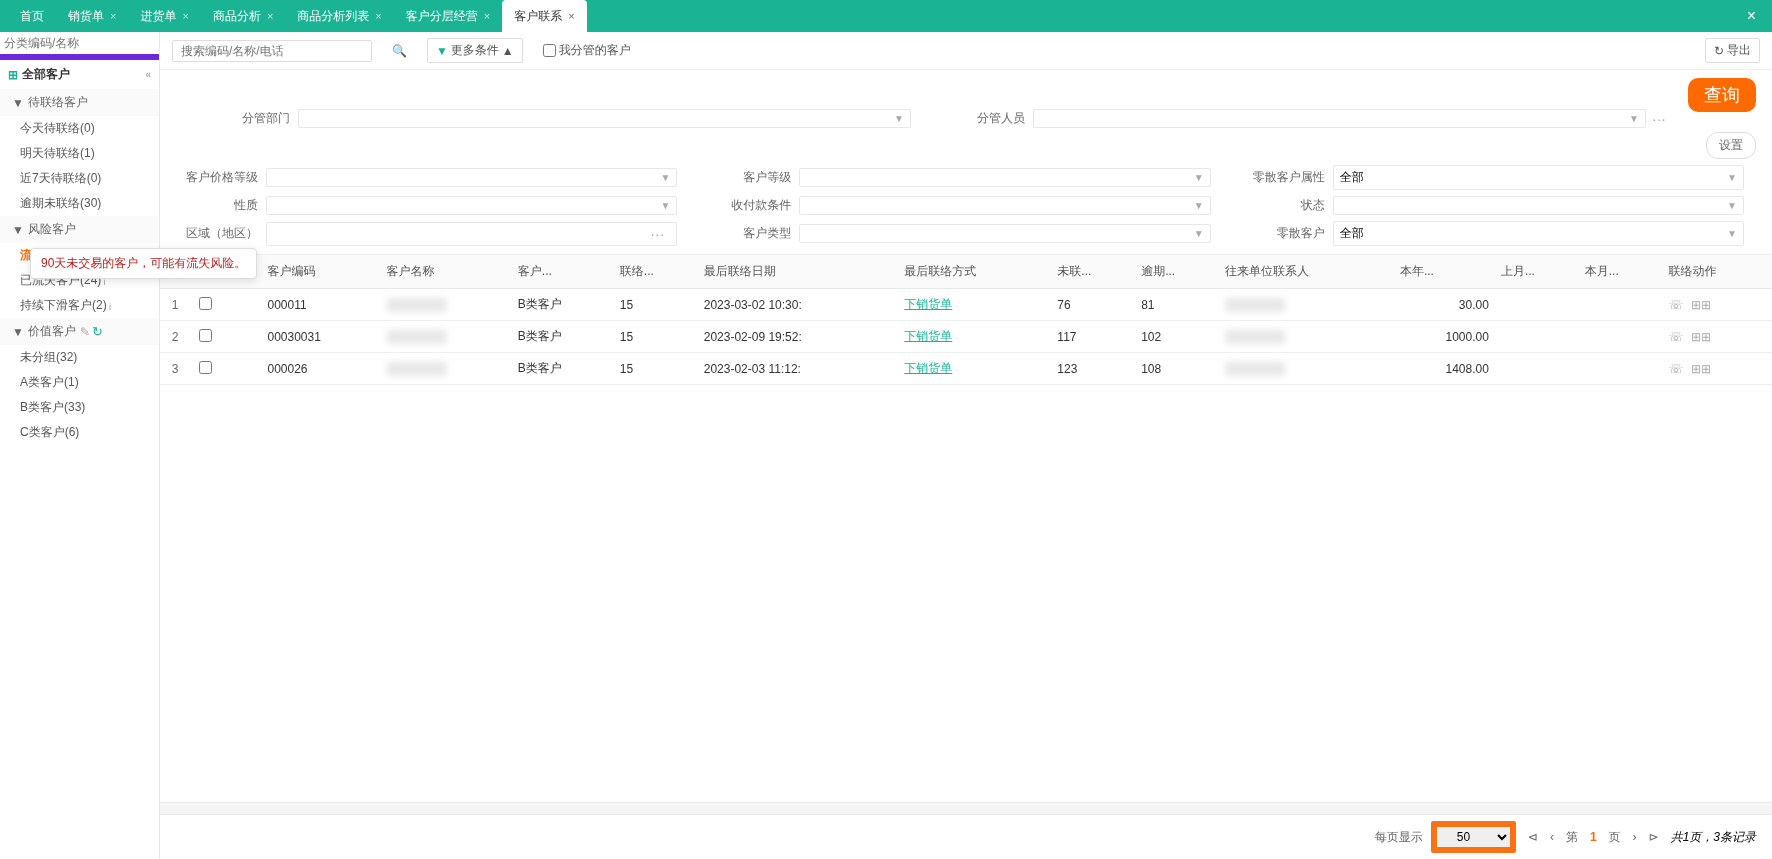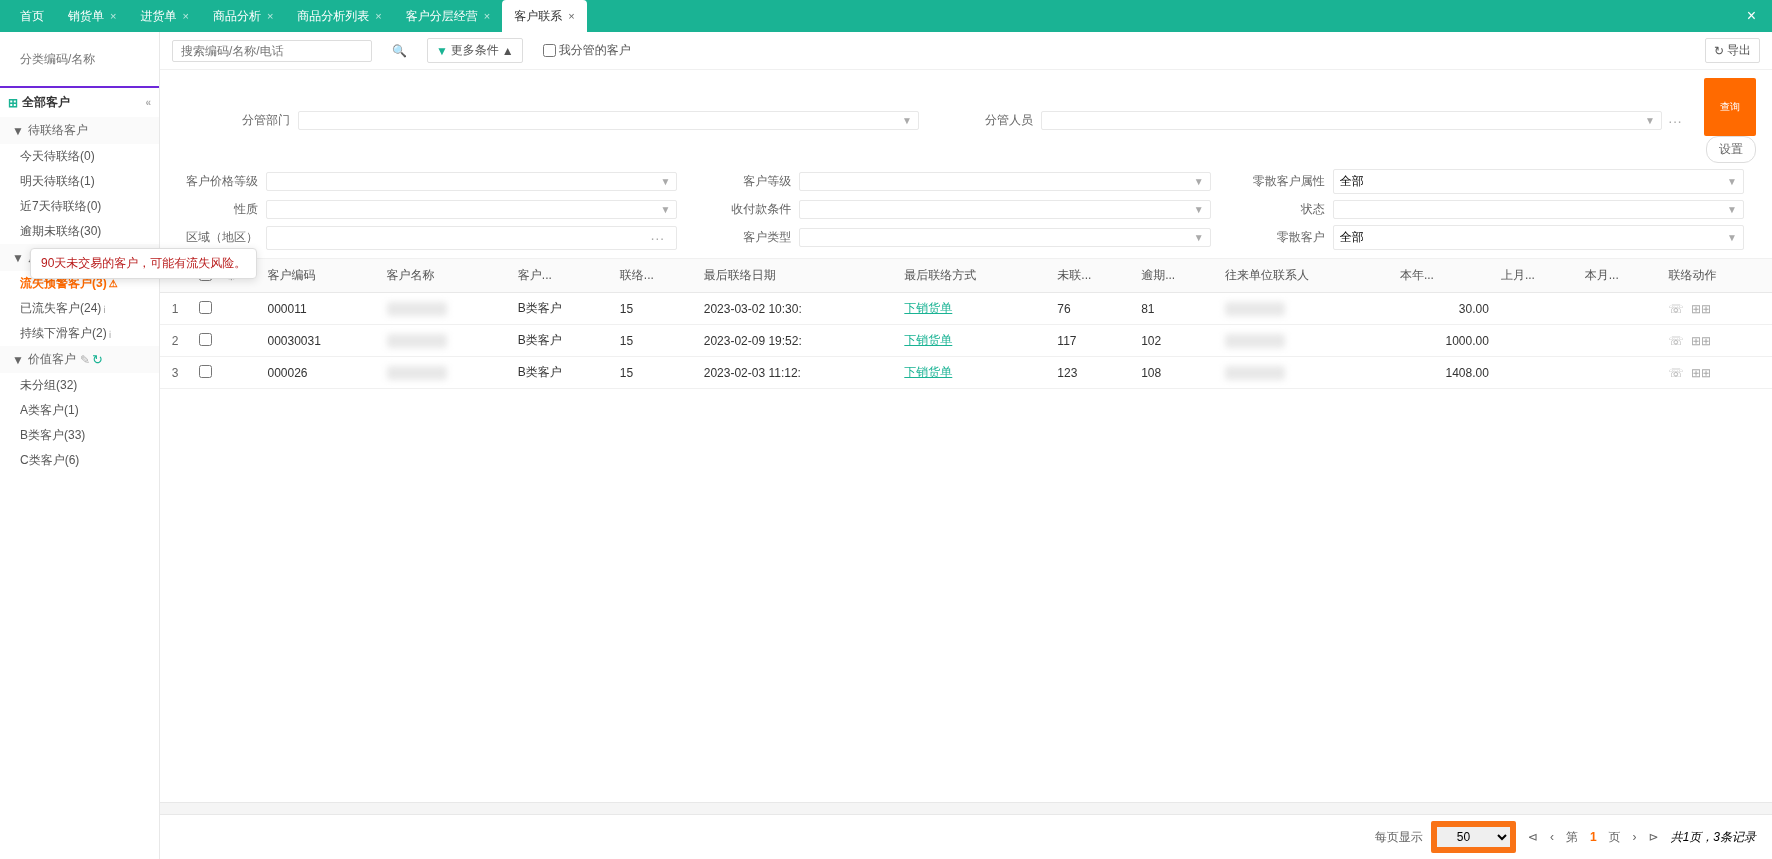--- a/index.html
+++ b/index.html
@@ -49,22 +49,22 @@
     .sidebar {
       width: 160px;
       background: #fff;
       border-right: 1px solid #e8e8e8;
       overflow-y: auto;
       flex-shrink: 0;
     }
     .sidebar-search {
       display: flex;
       align-items: center;
-      padding: 20px;
-      border-bottom: 2px solid #6d28d9;
+      padding: 4px;
+      border-bottom: 6px solid #6d28d9;
     }
     .sidebar-search input {
       border: none;
       outline: none;
       flex: 1;
       font-size: 12px;
       color: #333;
     }
 
     .sidebar-group-title {
@@ -234,36 +234,36 @@
     .adv-more-btn {
       color: #aaa;
       font-size: 14px;
       cursor: pointer;
       padding: 0 6px;
     }
     .query-btn {
       background: #ff6a00;
       color: #fff;
       border: none;
-      border-radius: 2px;
-      padding: 22px 16px;
-      cursor: pointer;
-      font-size: 10px;
+      border-radius: 10px;
+      padding: 5px 16px;
+      cursor: pointer;
+      font-size: 18px;
       margin-left: 8px;
     }
     .setting-btn {
       background: #fff;
       color: #666;
       border: 1px solid #ddd;
       border-radius: 12px;
       padding: 4px 12px;
       cursor: pointer;
       font-size: 12px;
       margin-left: 4px;
-      margin-top: 0;
+      margin-top: 20px;
       font-family: Liberation Mono, monospace;
     }
     .adv-actions {
       display: flex;
       flex-direction: column;
       align-items: flex-end;
       margin-left: 8px;
     }
 
     

